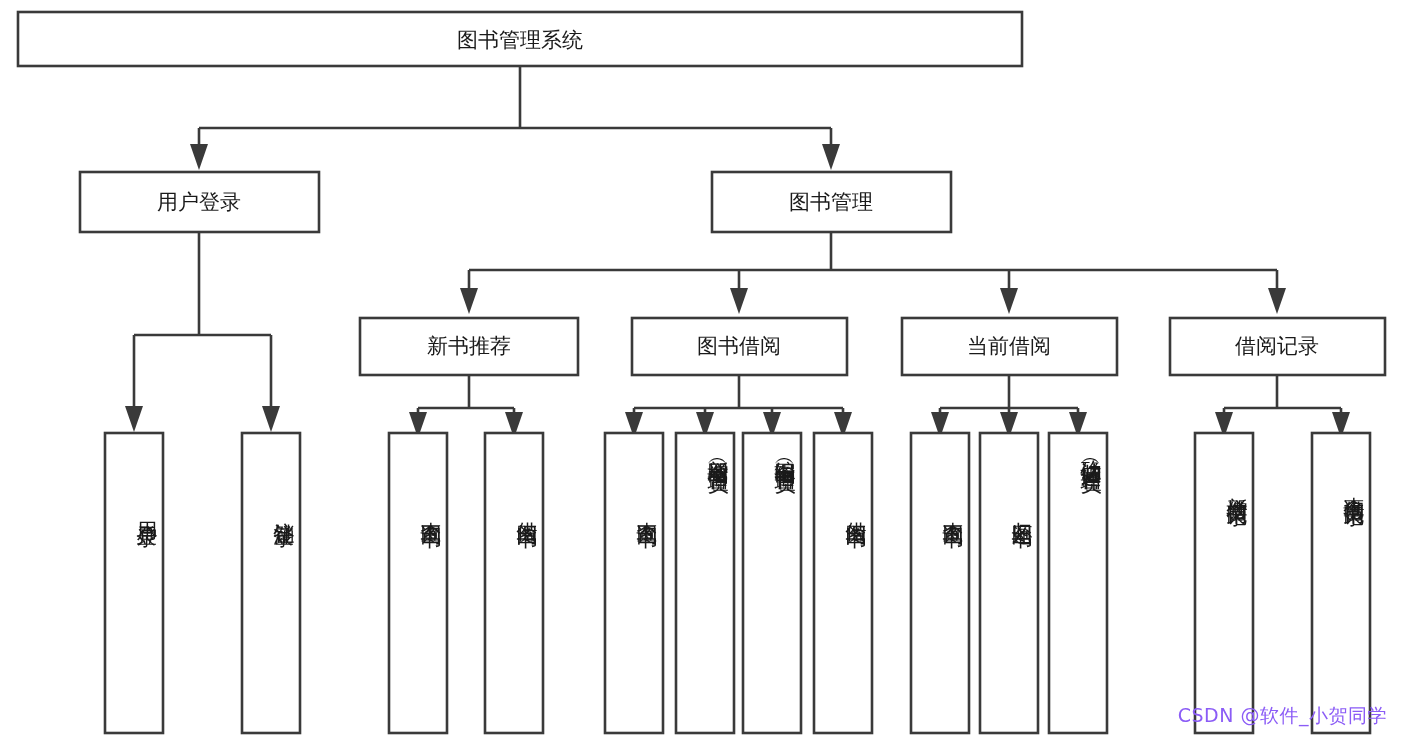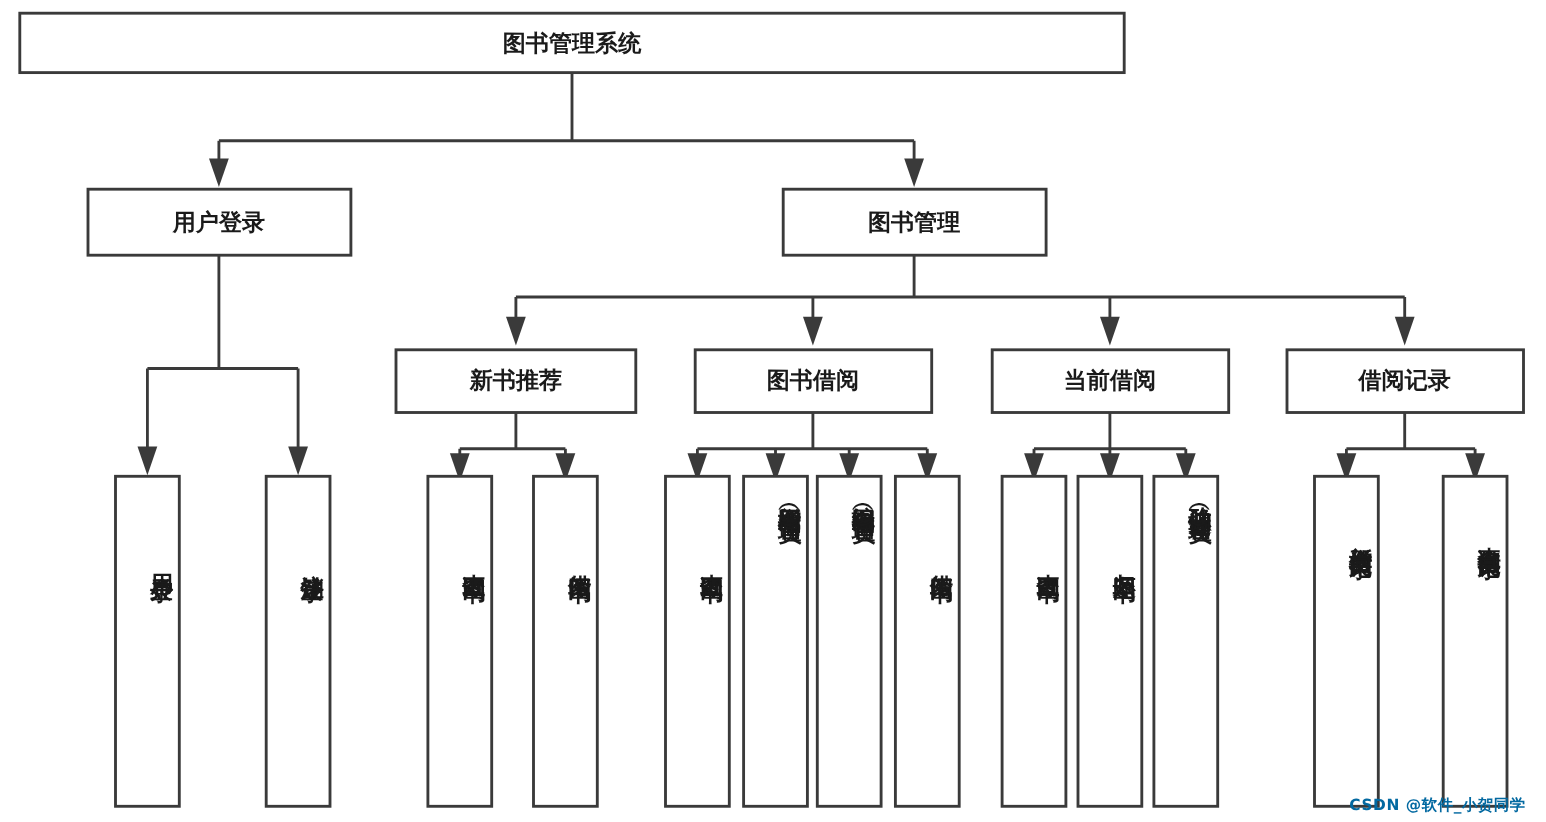--- a/index.html
+++ b/index.html
@@ -11,21 +11,20 @@
     width: 1405px;
     height: 747px;
     font-family: "DejaVu Sans", "Liberation Sans", sans-serif;
     overflow: hidden;
     position: relative;
   }
   #diagram-root {
     position: relative;
     width: 1397px;
     height: 747px;
-    font-weight: bold;
   }
   svg#tree-svg {
     position: absolute;
     left: 0;
     top: 0;
     width: 1405px;
     height: 747px;
   }
   .node-box {
     fill: #ffffff;
@@ -58,24 +57,24 @@
     text-orientation: upright;
     letter-spacing: 2px;
     line-height: 1;
     white-space: nowrap;
     text-align: left;
     pointer-events: none;
   }
   .watermark {
     position: absolute;
     right: 10px;
-    bottom: 6px;
-    font-family: "DejaVu Sans", "Liberation Sans", sans-serif;
-    font-size: 14px;
-    color: #0369a1;
+    bottom: 18px;
+    font-family: "DejaVu Sans", "Liberation Sans", sans-serif;
+    font-size: 19px;
+    color: #8b5cf6;
     white-space: nowrap;
     letter-spacing: 0.5px;
   }
 </style>
 </head>
 <body>
 
 <div id="diagram-root">
 
   <svg id="tree-svg" viewBox="0 0 1405 747">

